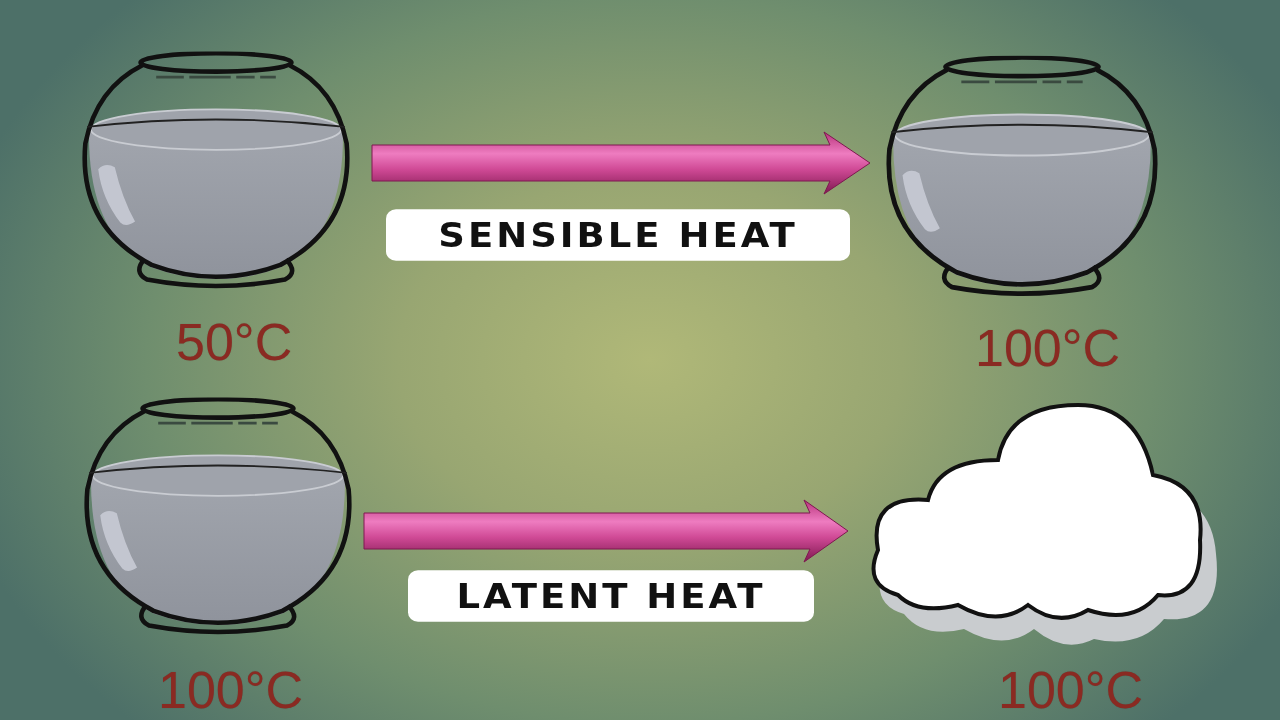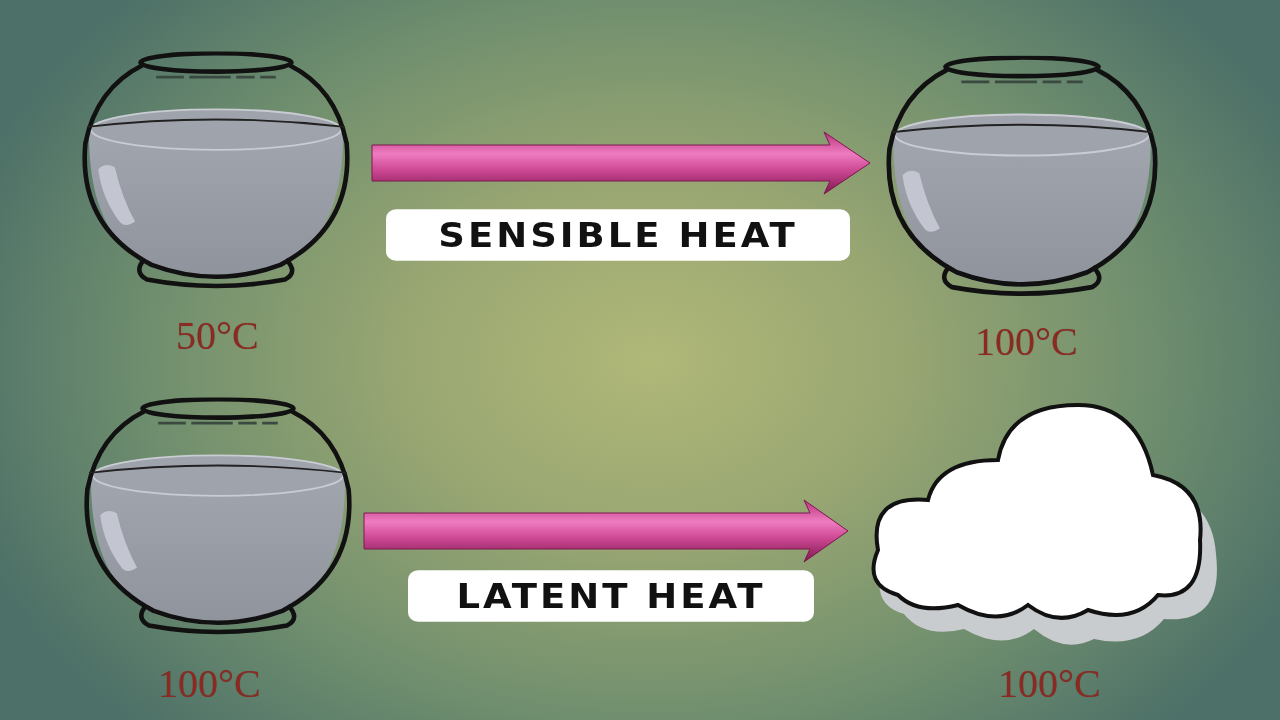--- a/index.html
+++ b/index.html
@@ -2,22 +2,22 @@
 <html><head>
   <meta charset="utf-8">
   <style>
     html, body { margin: 0; padding: 0; }
     body {
       width: 1280px; height: 720px; overflow: hidden; position: relative;
       background: radial-gradient(ellipse 720px 520px at 650px 360px, #b0b878 0%, #98a672 35%, #6f8e6e 70%, #4d7068 100%);
       font-family: "Liberation Sans", sans-serif;
     }
     .temp {
-      position: absolute; color: #8a2a22; font-size: 40px;
-      font-family: Liberation Serif, serif; letter-spacing: 0px;
+      position: absolute; color: #8a2a22; font-size: 52px;
+      font-family: Liberation Sans, sans-serif; letter-spacing: 0px;
       text-shadow: 0 0 1px rgba(0,0,0,0.2);
     }
     .label-pill {
       position: absolute; background: #ffffff; border-radius: 10px;
       font-family: "DejaVu Sans", sans-serif; font-weight: bold;
       color: #111; font-size: 37px; letter-spacing: 3px;
       display: flex; align-items: center; justify-content: center;
       transform: scaleY(0.92);
     }
     svg { position: absolute; overflow: visible; }

